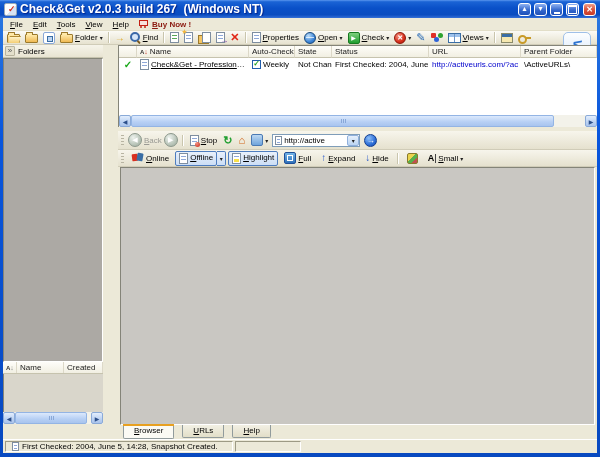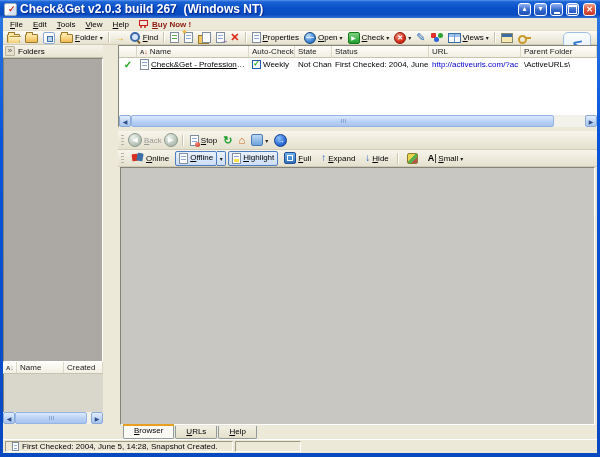--- a/index.html
+++ b/index.html
@@ -167,21 +167,21 @@
   .i-full{width:12px;height:12px;border-radius:2px;border:1px solid #1E4F98;background:linear-gradient(180deg,#74B5E8,#2E6FB8);position:relative;display:inline-block;flex:none}
   .i-full::after{content:"";position:absolute;inset:2px;border:1px solid #fff}
   .arr-up::before{content:"↑";color:#2255CC;font-weight:bold;font-size:10px;line-height:1}
   .arr-down::before{content:"↓";color:#2255CC;font-weight:bold;font-size:10px;line-height:1}
   .i-paint{width:11px;height:11px;border-radius:2px;border:1px solid #8A7A2A;display:inline-block;flex:none;
     background:linear-gradient(135deg,#EAD44E 0 40%,#59B04B 40% 70%,#C05050 70%)}
   .i-fontA{display:inline-flex;align-items:flex-end;gap:1px;flex:none}
   .i-fontA::before{content:"A";font-weight:bold;font-size:9px;line-height:1}
   .i-fontA::after{content:"";width:1px;height:9px;background:#444}
   .bcontent{position:absolute;left:2px;right:2px;top:36px;bottom:14px;background:#C9C7C2;border:1px solid;border-color:#848478 #FFF #FFF #848478}
-  .tabbar{position:absolute;left:2px;right:2px;bottom:0;height:14px;display:flex;align-items:flex-end;gap:1px;padding-left:3px;background:#ECE9D8}
+  .tabbar{position:absolute;left:2px;right:2px;bottom:0;height:14px;display:flex;align-items:flex-start;gap:8px;padding-left:3px;background:#ECE9D8}
   .tab{display:inline-block;padding:1px 10px 2px;border:1px solid #919B9C;border-top:none;border-radius:0 0 2px 2px;
     background:linear-gradient(180deg,#F2F0E4,#E2DEC8);position:relative;cursor:default}
   .tab::first-letter{text-decoration:underline}
   .tab.active{background:#FBFAF4;padding-bottom:3px}
   .tab.active::before{content:"";position:absolute;left:-1px;right:-1px;top:-1px;height:2px;background:#E8A020}
 
   
   #statusbar{position:absolute;left:0;right:0;bottom:0;height:14px;background:#ECE9D8;display:flex;gap:2px;padding:1px 2px 1px 2px;border-top:1px solid #FFF}
   .sseg{border:1px solid;border-color:#9D9A84 #FFF #FFF #9D9A84;display:flex;align-items:center;gap:3px;padding:0 6px;border-radius:1px;overflow:hidden;white-space:nowrap}
   .sseg.s1{width:228px;flex:none}
@@ -389,20 +389,27 @@
             <span class="tbtn">
                 <span class="i-refresh"></span>
               </span>
             <span class="tbtn">
                 <span class="i-home"></span>
               </span>
             <span class="tbtn">
               <span class="i-snap"></span>
               <span class="dd"></span>
             </span>
+            <span class="combo">
+              <span class="i-page" style="width:7px;height:9px"></span>
+              <span class="combo-text">http://active</span>
+              <span class="combo-dd">
+                  <span class="dd"></span>
+                </span>
+            </span>
             <span class="tbtn">
                 <span class="i-sphere"></span>
               </span>
           </div>
 
           <div id="btb2" class="btb">
             <span class="handle"></span>
             <span class="flatbtn">
               <span class="i-online"></span>
               <span class="lbl">Online</span>

